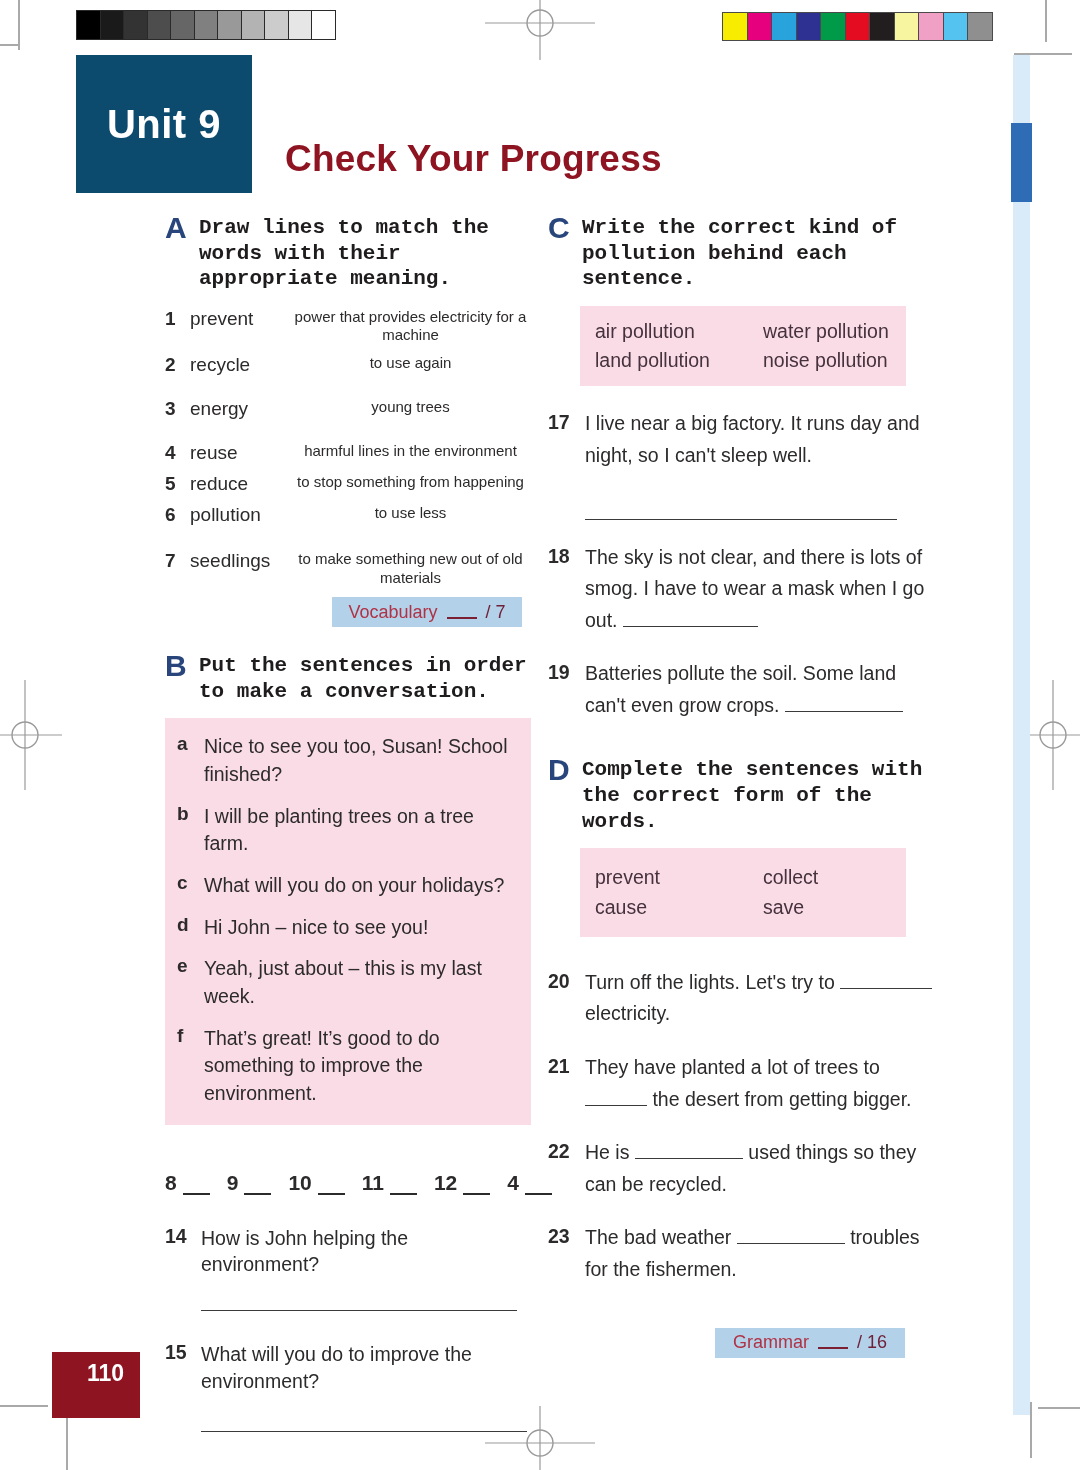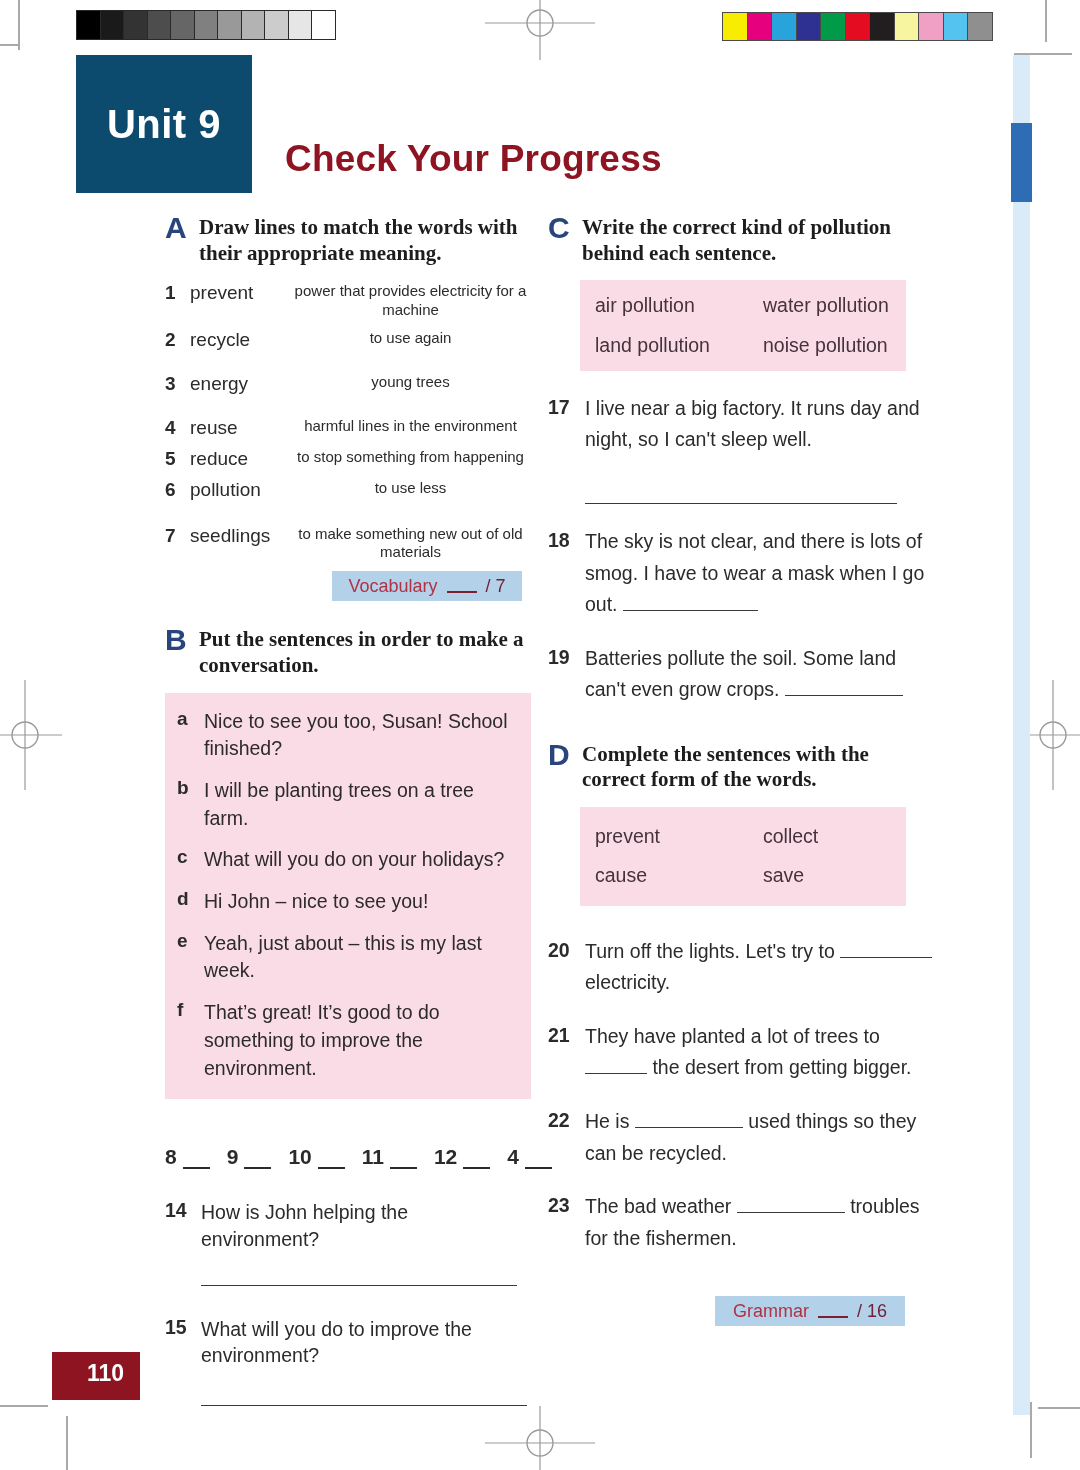--- a/index.html
+++ b/index.html
@@ -35,21 +35,21 @@
     font-size:37px; font-weight:bold; letter-spacing:.2px;
   }
 
   
   .col-left  { position:absolute; left:165px; top:215px; width:366px; }
   .col-right { position:absolute; left:548px; top:215px; width:386px; }
 
   .sec-head { display:grid; grid-template-columns:34px auto; align-items:start; }
   .sec-letter { font-size:30px; font-weight:bold; line-height:1; margin-top:-2px; }
   .sec-title {
-    font-family:Liberation Serif, serif; font-weight:bold;
+    font-family:Liberation Mono, monospace; font-weight:bold;
     font-size:21px; line-height:1.22; color:#1e1c1d;
   }
 
   
   .match-list { margin-top:16px; margin-left:0; }
   .match-row { display:grid; grid-template-columns:25px 100px auto; margin-bottom:14px; }
   .match-num { font-weight:bold; font-size:19px; }
   .match-word { font-size:19px; }
   .match-meaning { font-size:15px; line-height:1.22;text-align:center; }
 
@@ -78,21 +78,21 @@
   .order-blank { display:inline-block; width:27px; border-bottom:2.5px solid #2b2b2b; height:16px; }
 
   .question { display:grid; grid-template-columns:36px auto; margin-top:30px; }
   .q-num { font-weight:bold; font-size:19.5px; }
   .q-text { font-size:19.5px; line-height:1.35; }
   .answer-line { border-bottom:1.5px solid #3a3a3a; height:22px; }
 
   
   .wordbank {
     margin:14px 0 0 32px; width:326px; padding:12px 0 12px 15px;
-    display:grid; grid-template-columns:168px auto; row-gap:12px;
+    display:grid; grid-template-columns:168px auto; row-gap:2px;
     font-size:19.5px; line-height:1.4;
   }
   .c-item { display:grid; grid-template-columns:37px auto; margin-top:22px; }
   .c-num { font-weight:bold; font-size:19.5px; padding-top:3px; }
   .c-text { font-size:19.5px; line-height:1.62; }
   .blank { display:inline-block; border-bottom:1.5px solid #3a3a3a; height:14px; }
 
   .sec-d { margin-top:36px; }
 </style>
 </head>
@@ -359,17 +359,17 @@
     </div>
 
     <div class="score-box" style="margin-top: 42px; background: rgb(179, 209, 232);">
       <span style="color:#b03246;">Grammar</span>
       <span class="score-blank"></span>
       <span class="score-total" style="color:#6e2138;">/ 16</span>
     </div>
 
   </div>
 
-  <div style="position: absolute; left: 52px; top: 1352px; width: 88px; height: 48px; text-align: right; padding: 8px 16px; background: rgb(142, 20, 34);">
+  <div style="position: absolute; left: 52px; top: 1352px; width: 88px; height: 66px; text-align: right; padding: 8px 16px; background: rgb(142, 20, 34);">
     <span style="color:#ffffff; font-weight:bold; font-size:23px;">110</span>
   </div>
 
 </div>
 
 </body></html>

